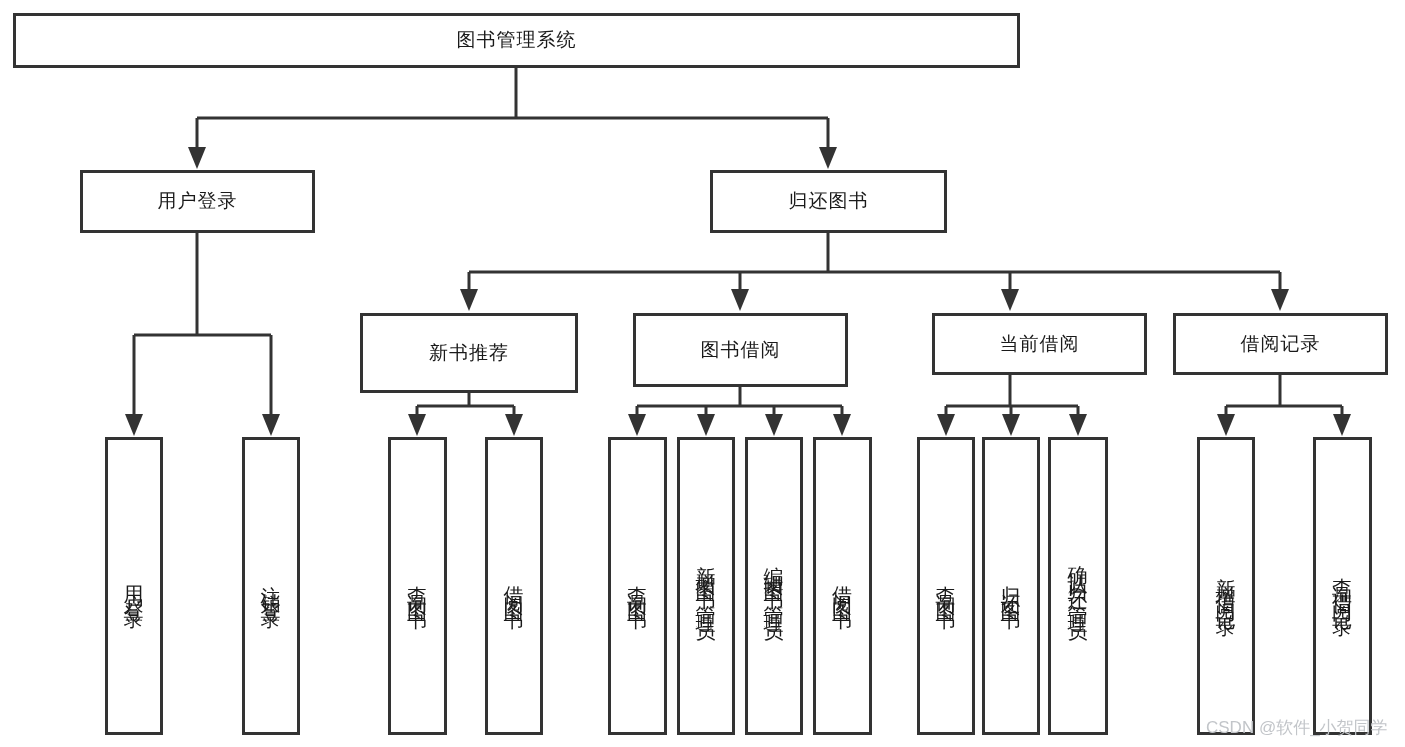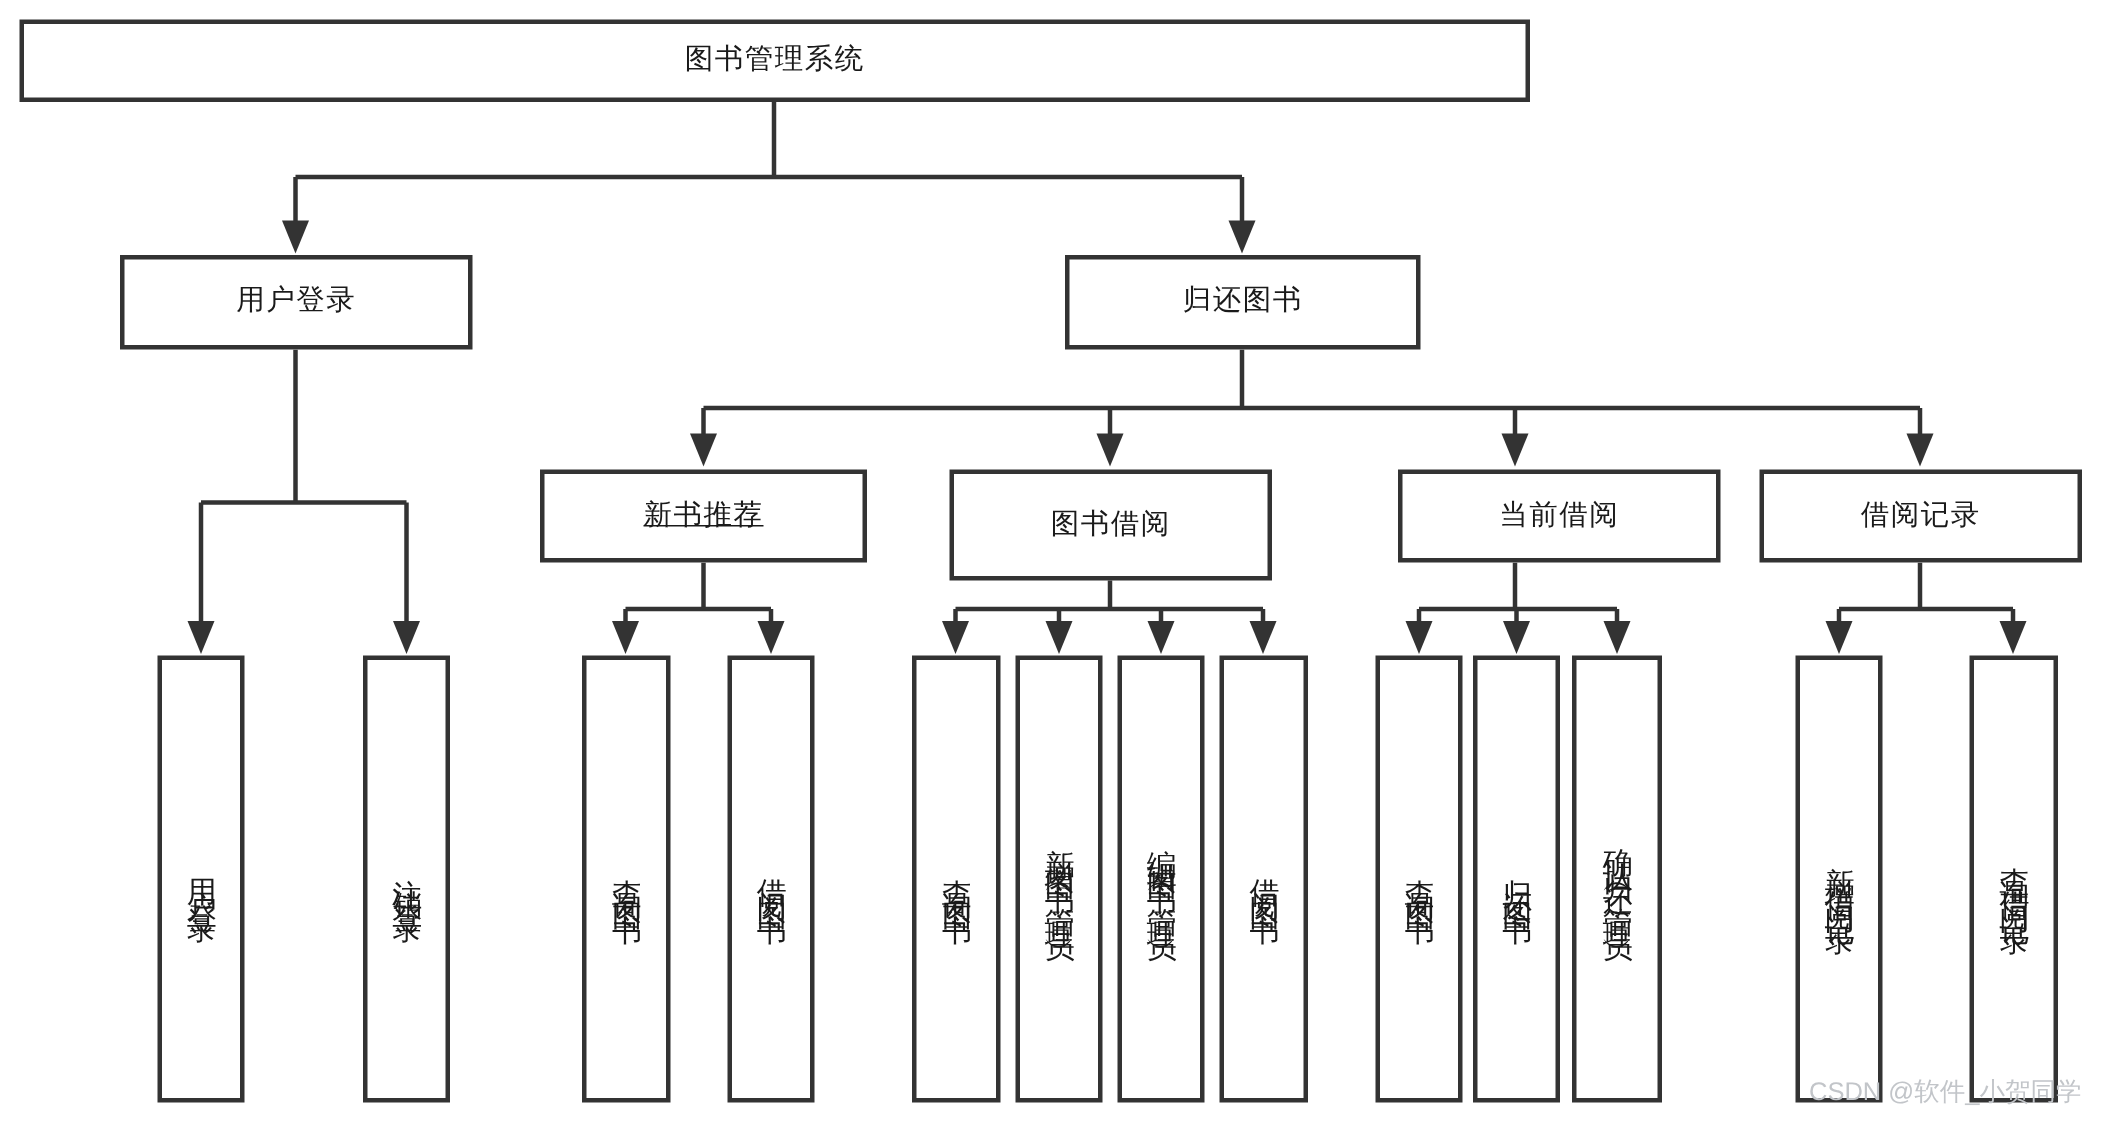--- a/index.html
+++ b/index.html
@@ -125,21 +125,21 @@
       <polygon points="1217,414 1235,414 1226,436"></polygon>
       <polygon points="1333,414 1351,414 1342,436"></polygon>
     </g>
   </svg>
 
   <div class="box" style="left:13px; top:13px; width:1007px; height:55px;">图书管理系统</div>
 
   <div class="box" style="left:80px; top:170px; width:235px; height:63px;">用户登录</div>
   <div class="box" style="left:710px; top:170px; width:237px; height:63px;">归还图书</div>
 
-  <div class="box" style="left:360px; top:313px; width:218px; height:62px;text-decoration:underline;">新书推荐</div>
+  <div class="box" style="left:360px; top:313px; width:218px; height:80px;">新书推荐</div>
   <div class="box" style="left:633px; top:313px; width:215px; height:74px;">图书借阅</div>
   <div class="box" style="left:903px; top:313px; width:215px; height:62px;margin-left:29px;">当前借阅</div>
   <div class="box" style="left:1173px; top:313px; width:215px; height:62px;">借阅记录</div>
 
   <div class="box leaf" style="left:105px; top:437px; width:58px; height:298px;">用户登录</div>
   <div class="box leaf" style="left:242px; top:437px; width:58px; height:298px;">注销登录</div>
 
   <div class="box leaf" style="left:388px; top:437px; width:59px; height:298px;">查询图书</div>
   <div class="box leaf" style="left:485px; top:437px; width:58px; height:298px;">借阅图书</div>
 

